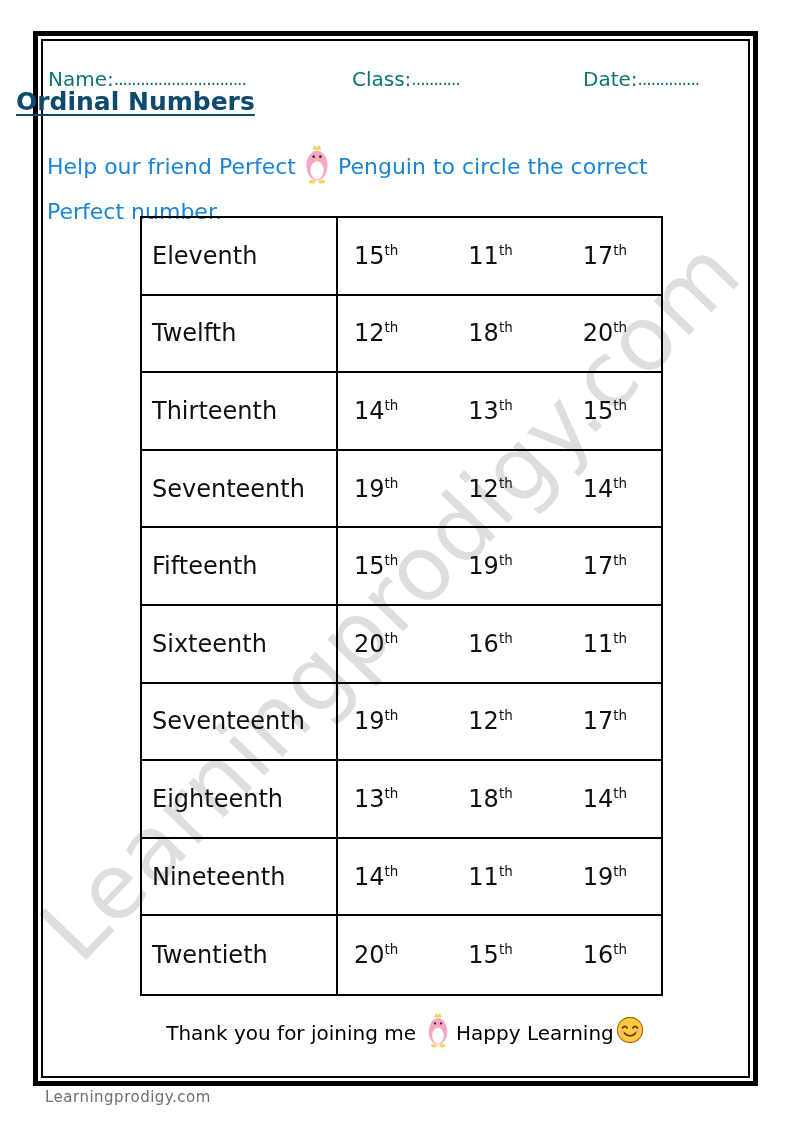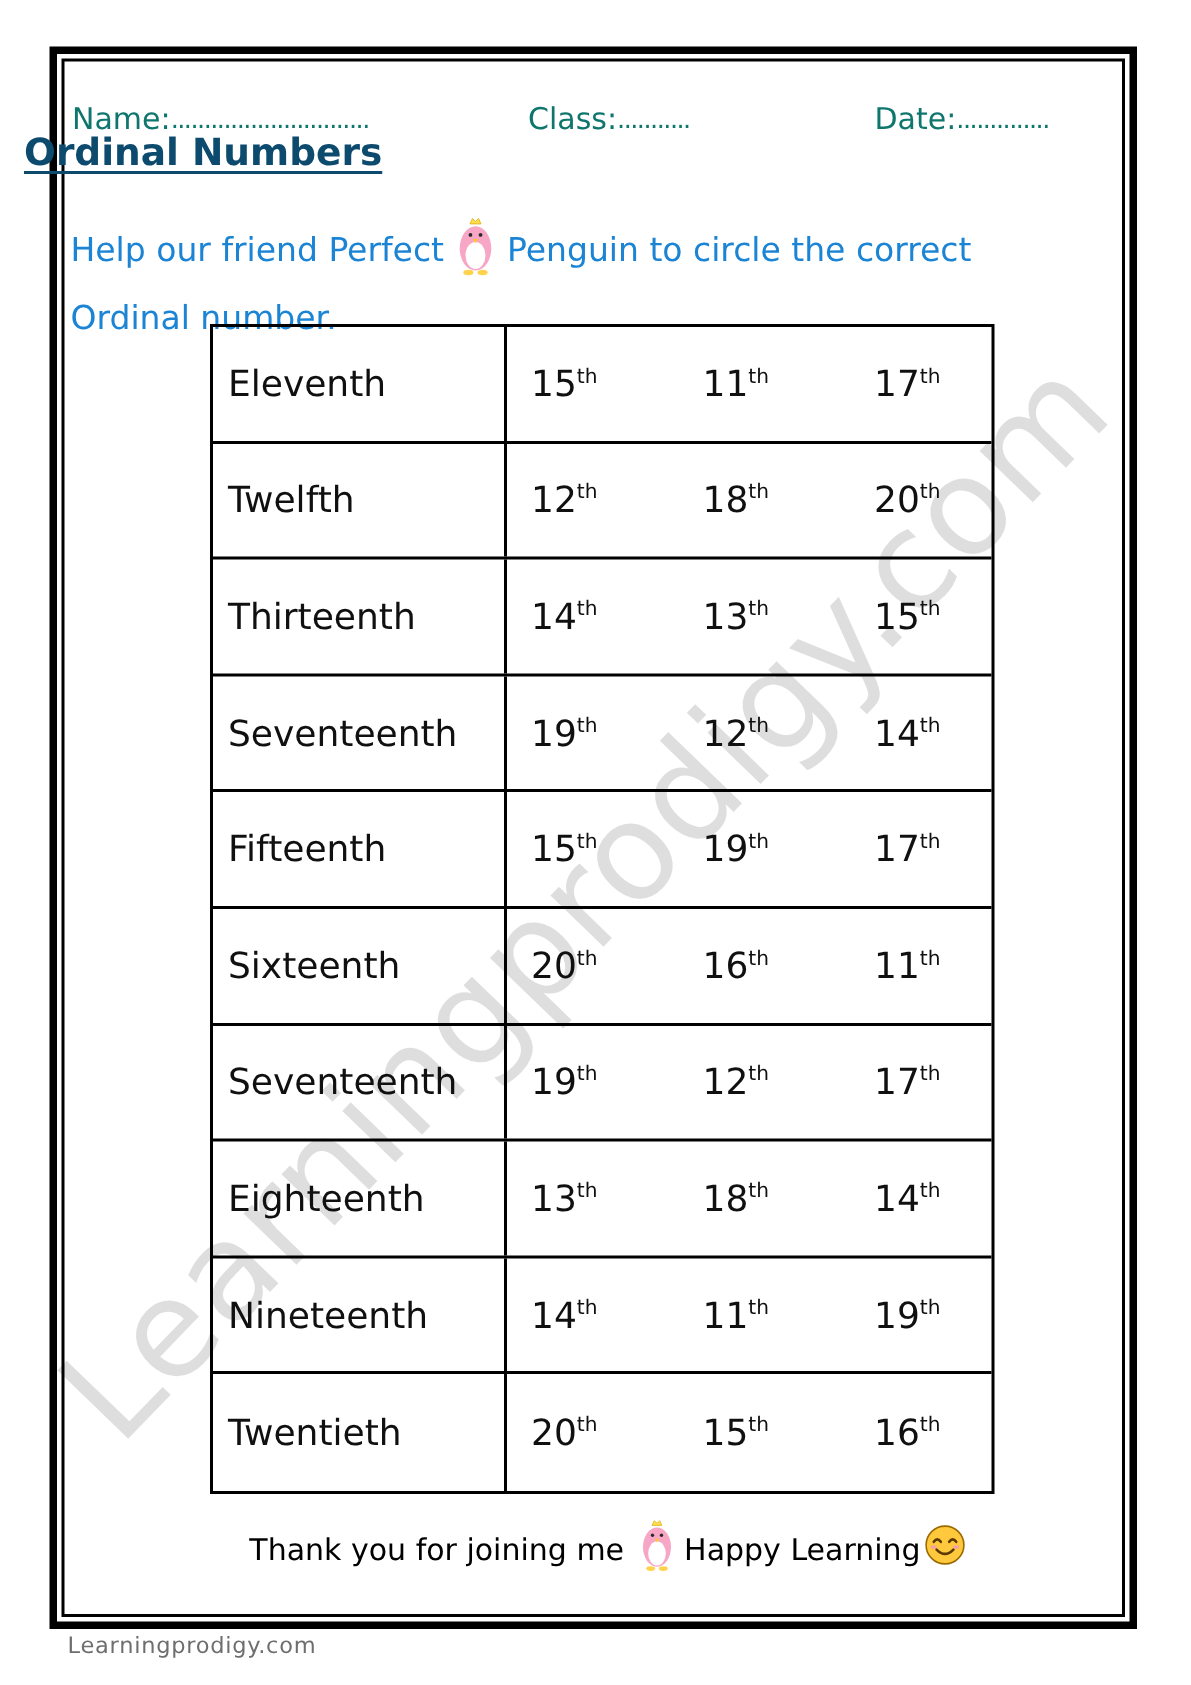--- a/index.html
+++ b/index.html
@@ -95,21 +95,21 @@
     <span>Help our friend Perfect</span><span class="pg"><svg width="32" height="40" viewBox="0 0 30 38">
       <path d="M11.5 5 l1.6-3.4 1.9 1.9 1.9-1.9 1.6 3.4 z" fill="#ffdf4d" stroke="#e3b51e" stroke-width="0.6"></path>
       <ellipse cx="15" cy="20.5" rx="10" ry="14" fill="#f7a6c6"></ellipse>
       <ellipse cx="15" cy="25" rx="6.3" ry="8.6" fill="#ffffff"></ellipse>
       <circle cx="11.8" cy="12" r="1.2" fill="#2a2a2a"></circle>
       <circle cx="18.2" cy="12" r="1.2" fill="#2a2a2a"></circle>
       <path d="M13.3 14.6 h3.4 l-1.7 2.6 z" fill="#ffc533"></path>
       <ellipse cx="10.5" cy="35.8" rx="3.2" ry="1.7" fill="#ffd34d"></ellipse>
       <ellipse cx="19.5" cy="35.8" rx="3.2" ry="1.7" fill="#ffd34d"></ellipse>
     </svg></span><span>Penguin to circle the correct</span>
-    <div>Ordinal number.</div>
+    <div>Perfect number.</div>
   </div>
 
   <div class="otable">
 
     <div class="trow">
       <div class="tword">Eleventh</div>
       <div class="topts">
         <span class="opt"><span>15</span><sup>th</sup></span>
         <span class="opt"><span>11</span><sup>th</sup></span>
         <span class="opt"><span>17</span><sup>th</sup></span>

